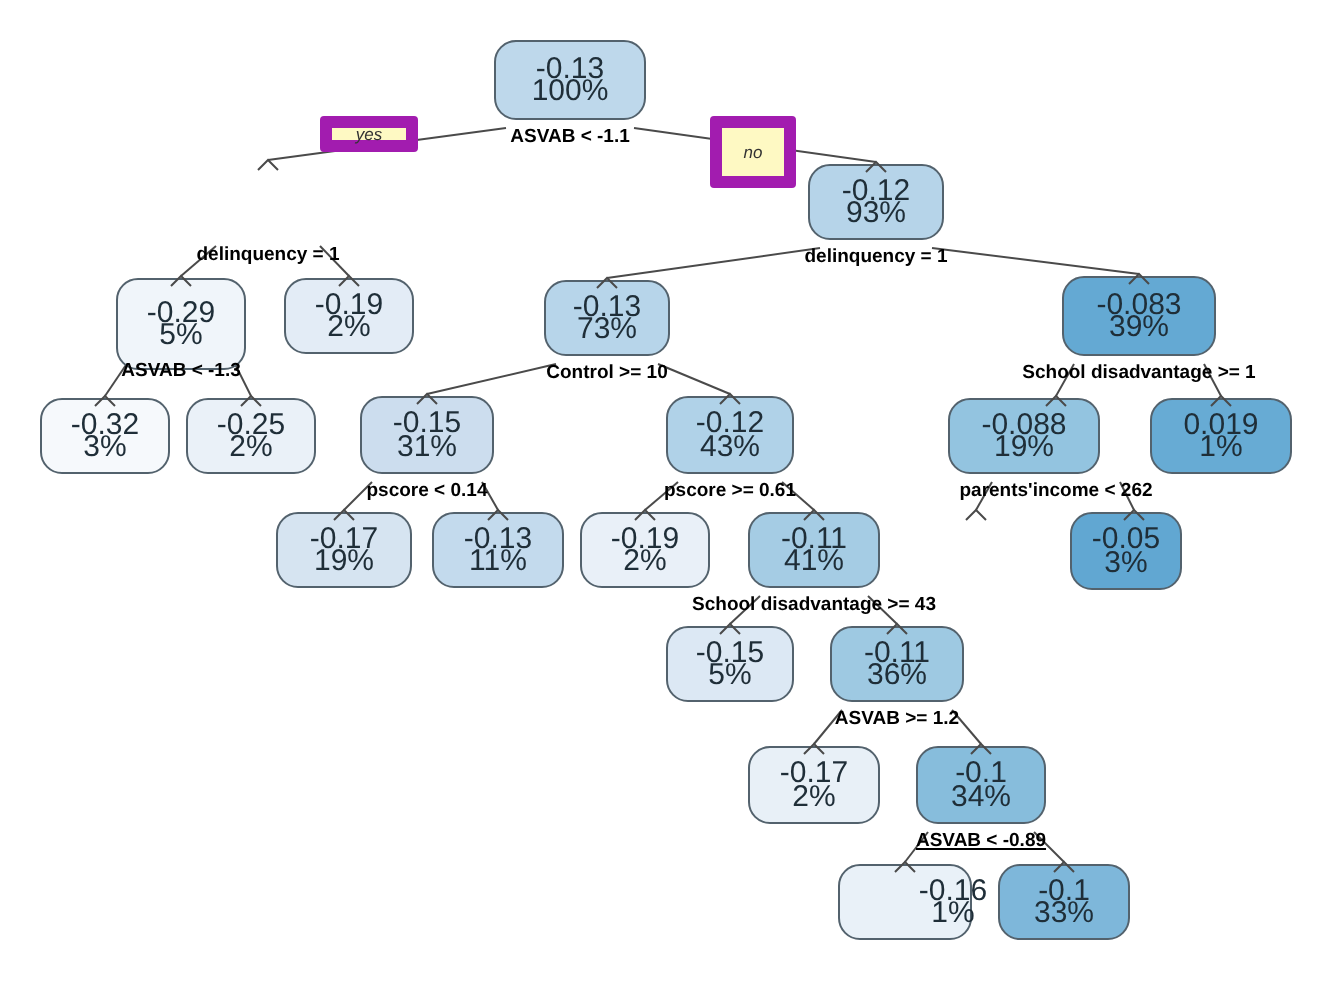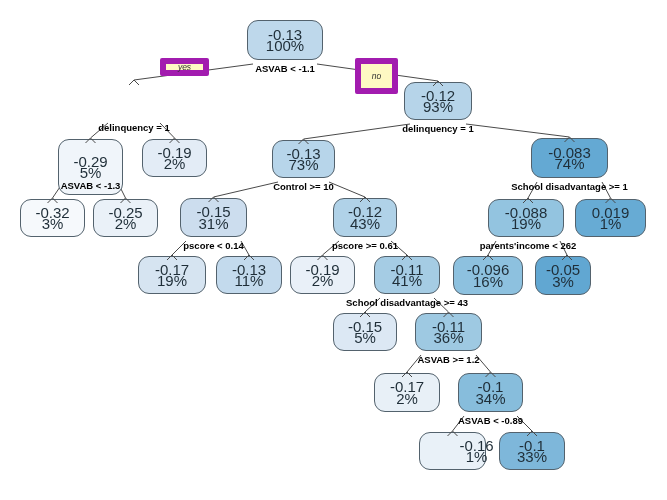--- a/index.html
+++ b/index.html
@@ -62,58 +62,58 @@
         <div>-0.13</div>
         <div>100%</div>
       </div>
       <div class="split" style="left: 285px; top: 63px;">ASVAB &lt; -1.1</div>
       <div class="split" style="left: 134px; top: 122px;">delinquency = 1</div>
       <div class="node" style="left: 404px; top: 82px; width: 68px; height: 38px; background: rgb(182, 212, 233);">
         <div>-0.12</div>
         <div>93%</div>
       </div>
       <div class="split" style="left: 438px; top: 123px;">delinquency = 1</div>
-      <div class="node" style="left: 58px; top: 139px; width: 65px; height: 56px; background: rgb(240, 245, 250);">
+      <div class="node" style="left: 58px; top: 139px; width: 65px; height: 46px; background: rgb(240, 245, 250);">
         <div>-0.29</div>
         <div>5%</div>
       </div>
       <div class="split" style="left: 90.5px; top: 180px;">ASVAB &lt; -1.3</div>
       <div class="node" style="left: 142px; top: 139px; width: 65px; height: 38px; background: rgb(227, 236, 246);">
         <div>-0.19</div>
         <div>2%</div>
       </div>
       <div class="node" style="left: 272px; top: 140px; width: 63px; height: 38px; background: rgb(183, 213, 234);">
         <div>-0.13</div>
         <div>73%</div>
       </div>
       <div class="split" style="left: 303.5px; top: 181px; text-align: right;">Control &gt;= 10</div>
       <div class="node" style="left: 531px; top: 138px; width: 77px; height: 40px; background: rgb(100, 169, 211);">
         <div>-0.083</div>
-        <div>74%</div>
+        <div>39%</div>
       </div>
       <div class="split" style="left: 569.5px; top: 181px;">School disadvantage &gt;= 1</div>
       <div class="node" style="left: 20px; top: 199px; width: 65px; height: 38px; background: rgb(246, 249, 252);">
         <div>-0.32</div>
         <div>3%</div>
       </div>
       <div class="node" style="left: 93px; top: 199px; width: 65px; height: 38px; background: rgb(234, 241, 248);">
         <div>-0.25</div>
         <div>2%</div>
       </div>
       <div class="node" style="left: 180px; top: 198px; width: 67px; height: 39px; background: rgb(204, 221, 238);">
         <div>-0.15</div>
         <div>31%</div>
       </div>
       <div class="split" style="left: 213.5px; top: 240px;">pscore &lt; 0.14</div>
       <div class="node" style="left: 333px; top: 198px; width: 64px; height: 39px; background: rgb(176, 210, 232);">
         <div>-0.12</div>
         <div>43%</div>
       </div>
       <div class="split" style="left: 365px; top: 240px;">pscore &gt;= 0.61</div>
-      <div class="node" style="left: 488px; top: 199px; width: 76px; height: 38px; background: rgb(147, 196, 224);">
+      <div class="node" style="left: 474px; top: 199px; width: 76px; height: 38px; background: rgb(147, 196, 224);">
         <div>-0.088</div>
         <div>19%</div>
       </div>
       <div class="split" style="left: 528px; top: 240px;">parents'income &lt; 262</div>
       <div class="node" style="left: 575px; top: 199px; width: 71px; height: 38px; background: rgb(103, 171, 212);">
         <div>0.019</div>
         <div>1%</div>
       </div>
       <div class="node" style="left: 138px; top: 256px; width: 68px; height: 38px; background: rgb(214, 228, 241);">
         <div>-0.17</div>
@@ -125,24 +125,20 @@
       </div>
       <div class="node" style="left: 290px; top: 256px; width: 65px; height: 38px; background: rgb(233, 240, 248);">
         <div>-0.19</div>
         <div>2%</div>
       </div>
       <div class="node" style="left: 374px; top: 256px; width: 66px; height: 38px; background: rgb(165, 204, 228);">
         <div>-0.11</div>
         <div>41%</div>
       </div>
       <div class="split" style="left: 407px; top: 297px;">School disadvantage &gt;= 43</div>
-      <div class="node" style="left: 453px; top: 256px; width: 70px; height: 39px; background: rgb(141, 193, 223);">
-        <div>-0.096</div>
-        <div>16%</div>
-      </div>
       <div class="node" style="left: 535px; top: 256px; width: 56px; height: 39px; background: rgb(97, 167, 210);">
         <div>-0.05</div>
         <div>3%</div>
       </div>
       <div class="node" style="left: 333px; top: 313px; width: 64px; height: 38px; background: rgb(220, 232, 244);">
         <div>-0.15</div>
         <div>5%</div>
       </div>
       <div class="node" style="left: 415px; top: 313px; width: 67px; height: 38px; background: rgb(158, 201, 226);">
         <div>-0.11</div>
@@ -150,21 +146,21 @@
       </div>
       <div class="split" style="left: 448.5px; top: 354px;">ASVAB &gt;= 1.2</div>
       <div class="node" style="left: 374px; top: 373px; width: 66px; height: 39px; background: rgb(232, 240, 247);">
         <div>-0.17</div>
         <div>2%</div>
       </div>
       <div class="node" style="left: 458px; top: 373px; width: 65px; height: 39px; background: rgb(135, 189, 220);">
         <div>-0.1</div>
         <div>34%</div>
       </div>
-      <div class="split" style="left: 490.5px; top: 415px;">ASVAB &lt; -0.89</div>
+      <div class="split" style="left: 490.5px; top: 415px; text-decoration: underline;">ASVAB &lt; -0.89</div>
       <div class="node" style="left: 419px; top: 432px; width: 67px; height: 38px; background: rgb(233, 241, 248); padding-left: 48px;">
         <div>-0.16</div>
         <div>1%</div>
       </div>
       <div class="node" style="left: 499px; top: 432px; width: 66px; height: 38px; background: rgb(126, 183, 218);">
         <div>-0.1</div>
         <div>33%</div>
       </div>
     </div>
   <svg class="carets-svg" width="667" height="500">

